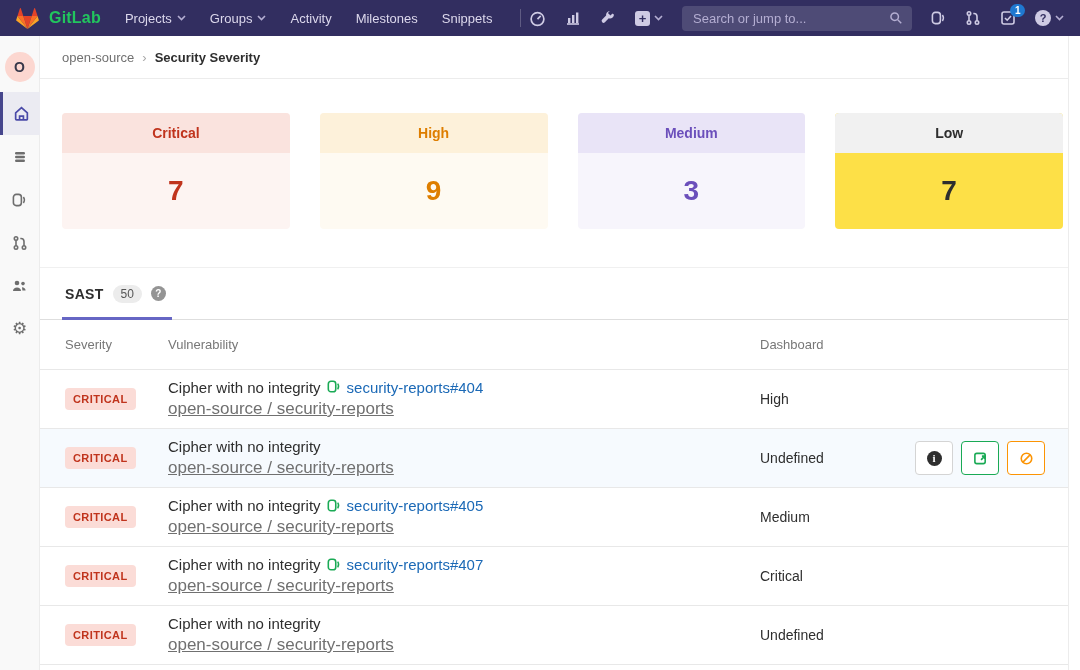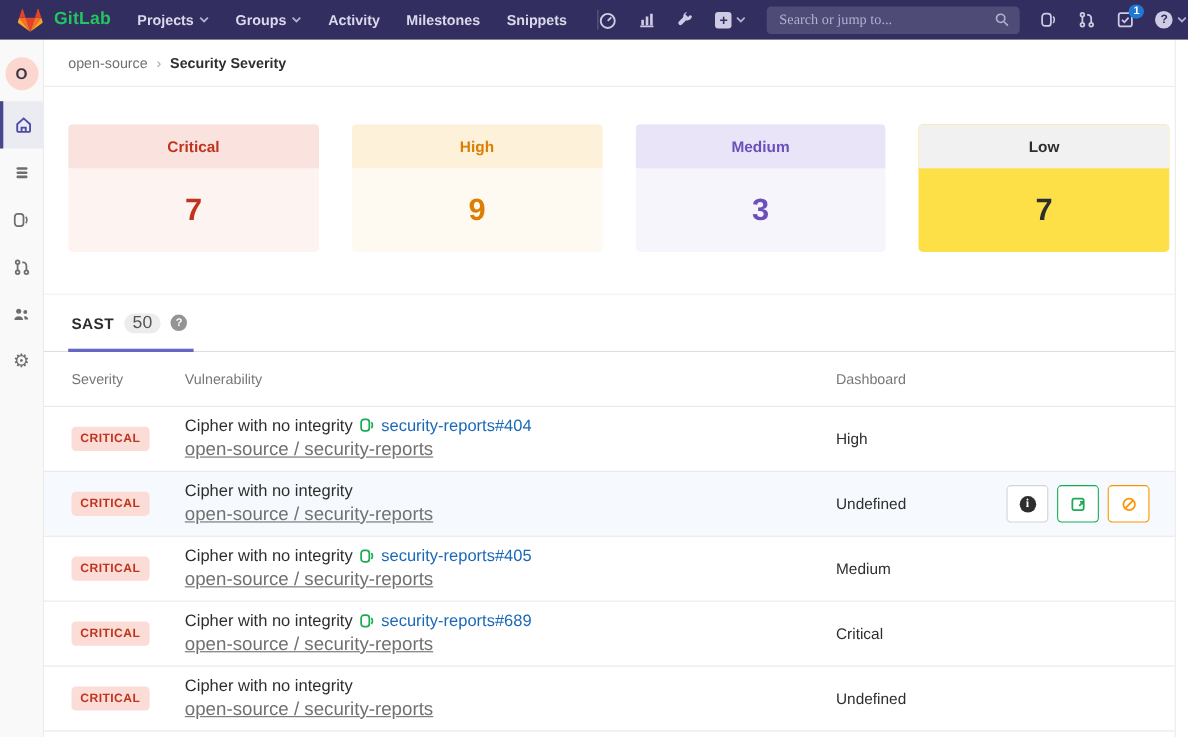--- a/index.html
+++ b/index.html
@@ -6,28 +6,28 @@
   .screen{position:relative;width:1080px;height:670px;background:#fff;overflow:hidden;
           font-family:"Liberation Sans",sans-serif;-webkit-font-smoothing:antialiased;}
 
   
   .navbar{position:absolute;top:0;left:0;width:1080px;height:36px;background:#322e60;
           display:flex;align-items:center;padding:0 16px;box-sizing:border-box;z-index:5;}
   .nav-left{display:flex;align-items:center;gap:10px;}
   .logo{width:23px;height:22px;display:flex;align-items:center;}
   .brand{color:#22c55e;font-size:16px;font-weight:bold;margin-right:14px;letter-spacing:.2px;}
   .nav-links{display:flex;align-items:center;gap:24px;}
-  .nav-link{color:#dcd8ec;font-size:13px;font-weight:bold;display:flex;align-items:center;gap:5px;cursor:pointer;}
+  .nav-link{color:#dcd8ec;font-size:13px;font-weight:normal;display:flex;align-items:center;gap:5px;cursor:pointer;}
   .nav-divider{width:1px;height:18px;background:rgba(255,255,255,.22);margin-left:18px;}
   .nav-right{margin-left:auto;display:flex;align-items:center;gap:19px;}
   .nav-icon{display:flex;align-items:center;justify-content:center;color:#cfcbe4;cursor:pointer;position:relative;}
   .searchbox{width:212px;height:25px;background:rgba(255,255,255,.14);border-radius:4px;
              display:flex;align-items:center;padding:0 9px;gap:6px;}
   .searchbox input{background:transparent;border:none;outline:none;flex:1;color:#fff;font-size:13px;
-                   font-family:Liberation Serif, serif;}
+                   font-family:Liberation Sans, sans-serif;}
   .searchbox input::placeholder{color:#b4aed2;}
   .todo-badge{position:absolute;top:-6px;right:-9px;background:#1f78d1;color:#fff;font-size:10px;
               font-weight:bold;border-radius:8px;padding:1px 4.5px;line-height:11px;}
   .help-circle{width:16px;height:16px;border-radius:50%;background:#cfcbe4;color:#322e60;
                font-size:11px;font-weight:bold;display:flex;align-items:center;justify-content:center;}
   .plus-square{width:15px;height:15px;border-radius:3px;background:#cfcbe4;color:#322e60;font-weight:bold;
                font-size:13px;display:flex;align-items:center;justify-content:center;line-height:13px;}
 
   
   .sidebar{position:absolute;left:0;top:36px;bottom:0;width:40px;background:#f9f9f9;
@@ -57,21 +57,21 @@
   .sum-card{flex:1;height:116px;border-radius:4px;overflow:hidden;display:flex;flex-direction:column;}
   .sum-head{height:40px;display:flex;align-items:center;justify-content:center;font-size:14px;font-weight:bold;}
   .sum-count{flex:1;display:flex;align-items:center;justify-content:center;font-size:28px;font-weight:bold;}
 
   
   .tabbar{margin-top:38px;height:53px;border-top:1px solid #f0f0f0;border-bottom:1px solid #dedede;
           display:flex;align-items:center;padding-left:25px;box-sizing:border-box;}
   .tab{display:flex;align-items:center;gap:9px;height:100%;position:relative;cursor:pointer;}
   .tab::after{content:"";position:absolute;left:-3px;right:-6px;bottom:-1px;height:3px;background:#6666c4;}
   .tab-label{font-size:14px;font-weight:bold;color:#2e2e2e;letter-spacing:.3px;}
-  .count-pill{background:#ececec;color:#555;font-size:16px;border-radius:10px;padding:2px 8px;line-height:14px;}
+  .count-pill{background:#ececec;color:#555;font-size:12px;border-radius:10px;padding:2px 8px;line-height:14px;}
   .tab-help{width:15px;height:15px;border-radius:50%;background:#949494;color:#fff;font-size:10px;
             font-weight:bold;display:flex;align-items:center;justify-content:center;cursor:pointer;}
 
   
   .thead{display:flex;align-items:center;height:49px;padding-left:25px;font-size:13px;color:#777;}
   .col-sev{width:103px;}
   .col-vuln{width:592px;}
   .col-conf{flex:1;}
   .vlist{border-bottom:1px solid #e8e8e8;}
   .vrow{display:flex;align-items:center;height:59px;border-top:1px solid #e8e8e8;
@@ -367,21 +367,21 @@
       <span class="sev-badge">CRITICAL</span>
     </span>
     <span class="vuln-cell">
       <span class="title-line">
         <span>Cipher with no integrity</span>
         <span style="display:flex;align-items:center;gap:6px;">
           <svg width="14" height="15" viewBox="0 0 16 16">
                   <rect x="1.5" y="2" width="8.5" height="12" rx="3" stroke="#1aaa55" stroke-width="1.8" fill="none"></rect>
                   <path d="M12.2 4.8a5.6 5.6 0 0 1 0 6.4" stroke="#1aaa55" stroke-width="1.6" fill="none"></path>
                 </svg>
-          <a class="vuln-link" href="#">security-reports#689</a>
+          <a class="vuln-link" href="#">security-reports#407</a>
         </span>
       </span>
       <span class="project-line">open-source / security-reports</span>
     </span>
     <span class="conf-cell">
       <span>Critical</span>
 
     </span>
   </div>
 

